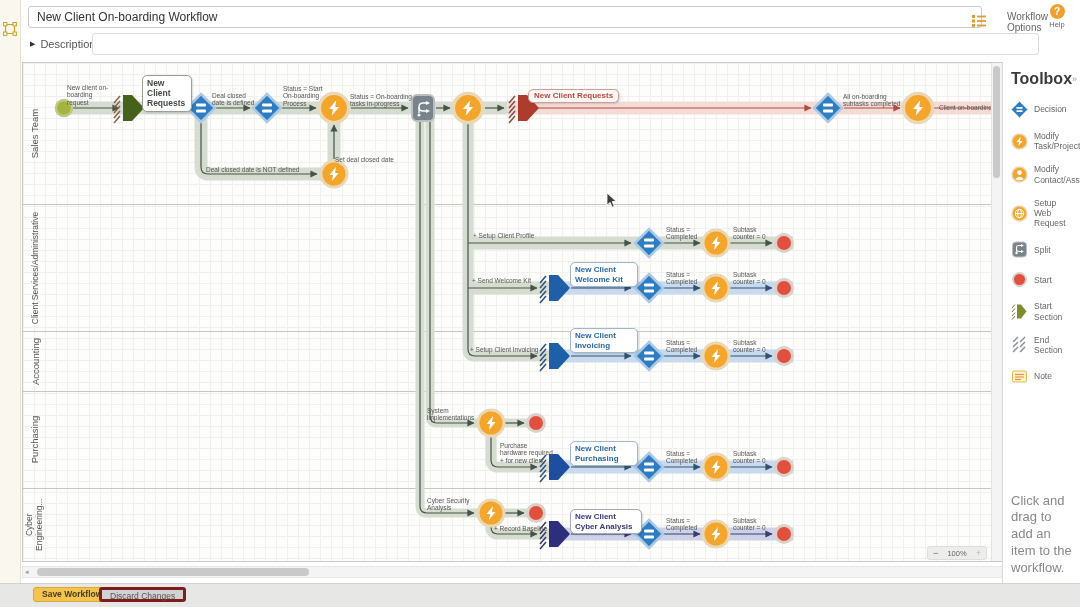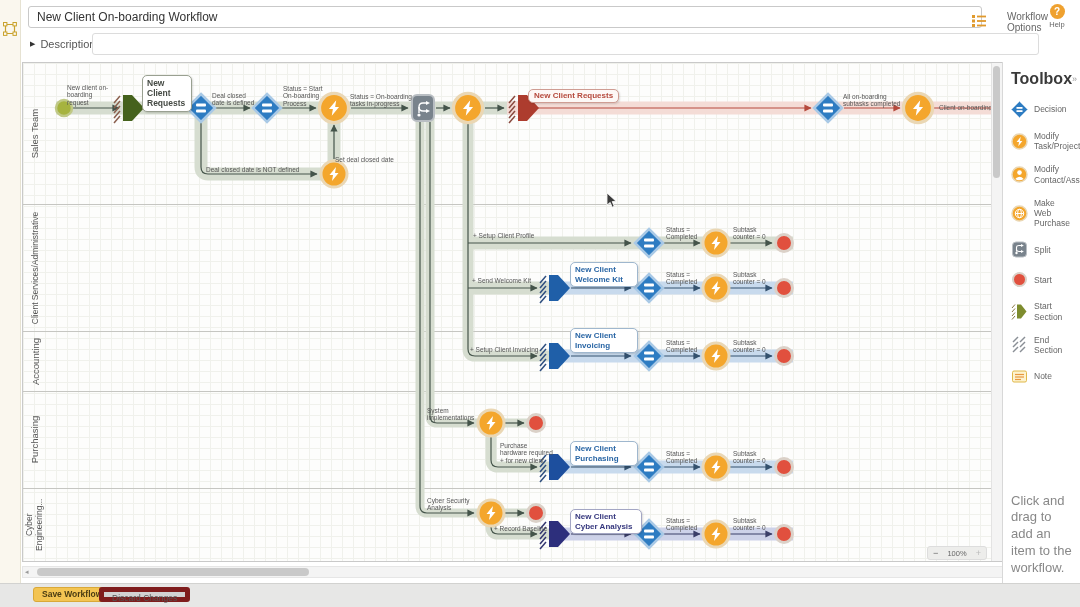--- a/index.html
+++ b/index.html
@@ -51,21 +51,21 @@
   .tb-title{font-size:16px;font-weight:bold;color:#3a3a3a;}
   .tb-collapse{font-size:9px;color:#999;cursor:pointer;}
   .tb-item{display:flex;align-items:center;gap:6px;margin-top:13px;cursor:pointer;}
   .tb-item .ic{flex:none;width:17px;height:17px;}
   .tb-item .lb{font-size:8.5px;color:#666;line-height:1.2;}
   .tb-hint{margin-top:auto;font-size:13px;color:#888;line-height:1.3;}
   
   .footer{position:absolute;left:0;top:583px;width:1080px;height:24px;background:#e7e7e6;border-top:1px solid #d2d2d0;}
   .btn{position:absolute;top:587px;height:15px;border-radius:3px;font-family:"Liberation Sans",sans-serif;font-size:8.5px;line-height:13px;padding:0 8px;cursor:pointer;}
   .btn-save{left:33px;background:#f3c452;border:1px solid #d9a838;color:#4a3c12;font-weight:bold;}
-  .btn-discard{left:99px;background:#d2d2d2;border:5px solid #7f1d1d;color:#555;}
+  .btn-discard{left:99px;background:#d2d2d2;border:3px solid #7f1d1d;color:#555;}
   .cursor{position:absolute;left:606px;top:193px;pointer-events:none;}
 </style>
 </head>
 <body>
 
 <div class="rail"></div>
 <span class="app-icon">
   <svg width="14" height="14" viewBox="0 0 14 14">
     <rect x="2.5" y="2.5" width="9" height="9" rx="1.5" fill="none" stroke="#c9a22c" stroke-width="1.2"></rect>
     <rect x="0.5" y="0.5" width="3.4" height="3.4" fill="#fbf8ee" stroke="#c9a22c"></rect>
@@ -388,21 +388,21 @@
         </svg></span>
     <span class="lb">Modify Contact/Asset</span>
   </div>
   <div class="tb-item">
     <span class="ic"><svg width="17" height="17" viewBox="0 0 17 17">
           <circle cx="8.5" cy="8.5" r="7.5" fill="#f4a62c" stroke="#ead7b4" stroke-width="1.5"></circle>
           <circle cx="8.5" cy="8.5" r="4.2" fill="none" stroke="#fff" stroke-width="1"></circle>
           <ellipse cx="8.5" cy="8.5" rx="1.9" ry="4.2" fill="none" stroke="#fff" stroke-width="1"></ellipse>
           <line x1="4.3" y1="8.5" x2="12.7" y2="8.5" stroke="#fff" stroke-width="1"></line>
         </svg></span>
-    <span class="lb">Make Web Purchase</span>
+    <span class="lb">Setup Web Request</span>
   </div>
   <div class="tb-item">
     <span class="ic"><svg width="17" height="17" viewBox="0 0 17 17">
           <rect x="1.5" y="1" width="14" height="15" rx="3.5" fill="#79838c" stroke="#b9bec3"></rect>
           <circle cx="5.5" cy="12" r="1.2" fill="#fff"></circle>
           <path d="M5.5,10.6 V6.5 Q5.5,4.5 8,4.5 H10.6" fill="none" stroke="#fff" stroke-width="1.1"></path>
           <path d="M5.5,8.5 Q5.5,10.5 8,10.5 H10.6" fill="none" stroke="#fff" stroke-width="1.1"></path>
           <path d="M10,3 L12.8,4.5 L10,6 Z" fill="#fff"></path>
           <path d="M10,9 L12.8,10.5 L10,12 Z" fill="#fff"></path>
         </svg></span>

